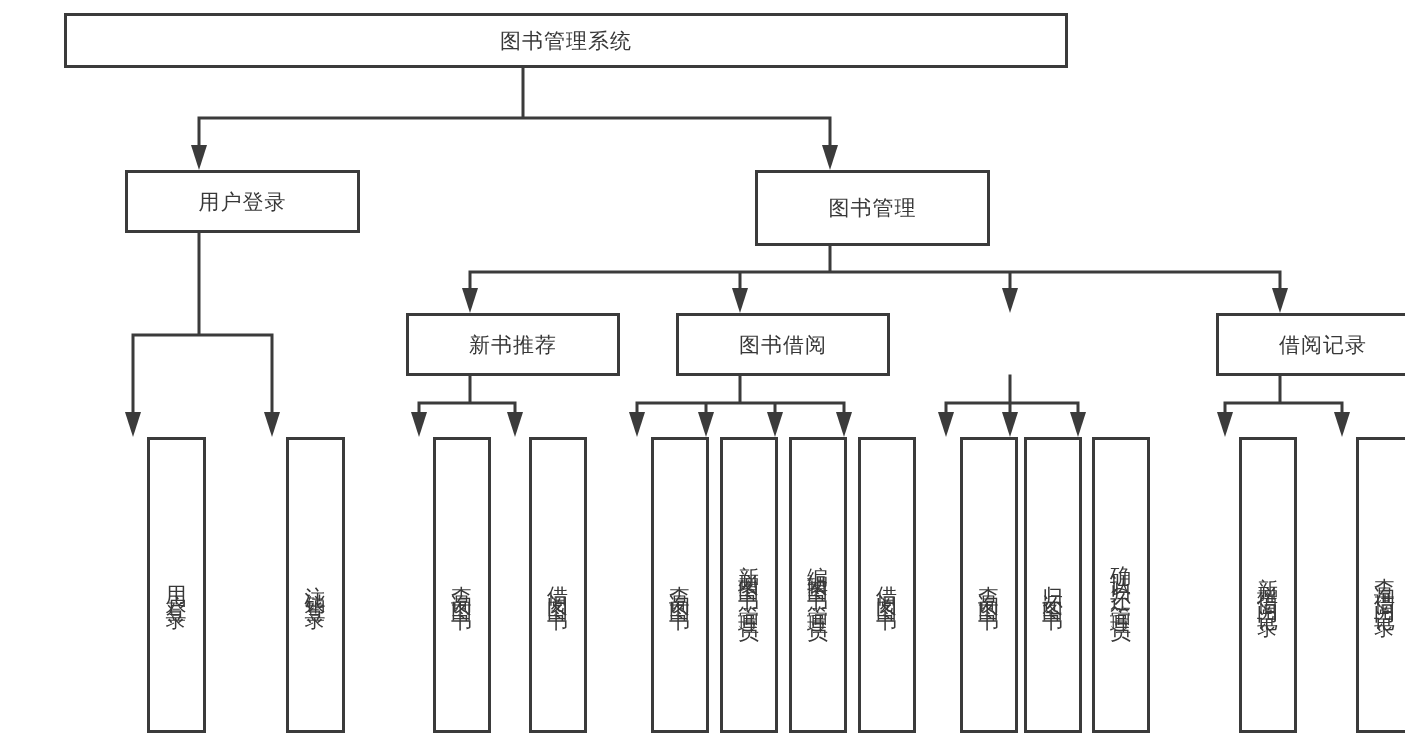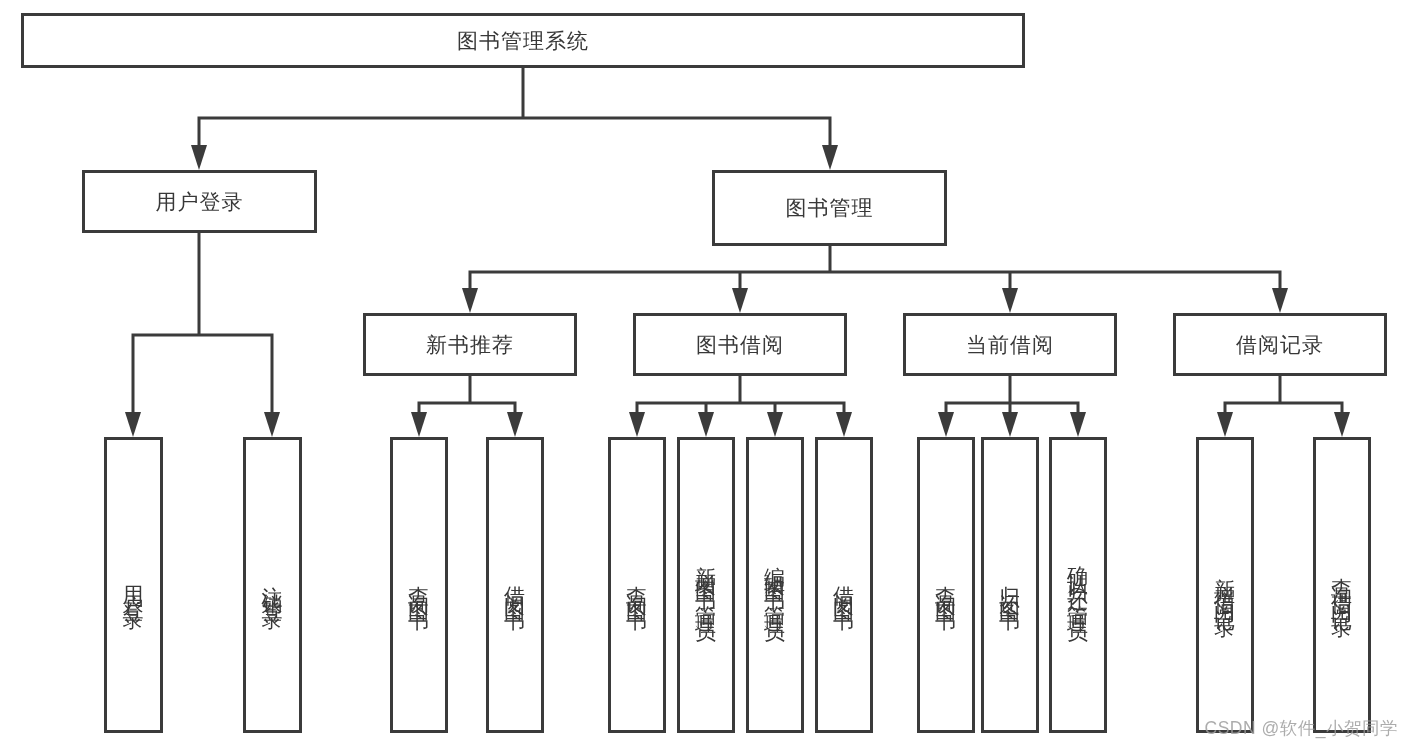--- a/index.html
+++ b/index.html
@@ -17,20 +17,21 @@
   .box {
     position: absolute;
     box-sizing: border-box;
     border: 3px solid #3b3b3b;
     background: #ffffff;
     color: #383838;
     display: flex;
     align-items: center;
     justify-content: center;
     z-index: 2;
+    margin-left: 43px;
   }
   .lvl-h { font-size: 21px; letter-spacing: 1px; }
   .lvl-v {
     writing-mode: vertical-rl;
     text-orientation: mixed;
     font-size: 21px;
     letter-spacing: 8px;
     line-height: 1;
   }
   .watermark {
@@ -96,23 +97,20 @@
   <div class="box lvl-h" style="left:712px;top:170px;width:235px;height:76px">
     <span>图书管理</span>
   </div>
 
   <div class="box lvl-h" style="left:633px;top:313px;width:214px;height:63px">
     <span>图书借阅</span>
   </div>
   <div class="box lvl-h" style="left:363px;top:313px;width:214px;height:63px">
     <span>新书推荐</span>
   </div>
-  <div class="box lvl-h" style="left:903px;top:313px;width:214px;height:63px">
-    <span>当前借阅</span>
-  </div>
   <div class="box lvl-h" style="left:1173px;top:313px;width:214px;height:63px">
     <span>借阅记录</span>
   </div>
 
   <div class="box lvl-v" style="left:104px;top:437px;width:59px;height:296px">
     <span>用户登录</span>
   </div>
   <div class="box lvl-v" style="left:243px;top:437px;width:59px;height:296px">
     <span>注销登录</span>
   </div>
@@ -147,14 +145,13 @@
     <span>确认归还（管理员）</span>
   </div>
 
   <div class="box lvl-v" style="left:1196px;top:437px;width:58px;height:296px">
     <span>新增借阅记录</span>
   </div>
   <div class="box lvl-v" style="left:1313px;top:437px;width:58px;height:296px">
     <span>查询借阅记录</span>
   </div>
 
-  <div class="watermark">CSDN @软件_小贺同学</div>
 </div>
 
 </body></html>

